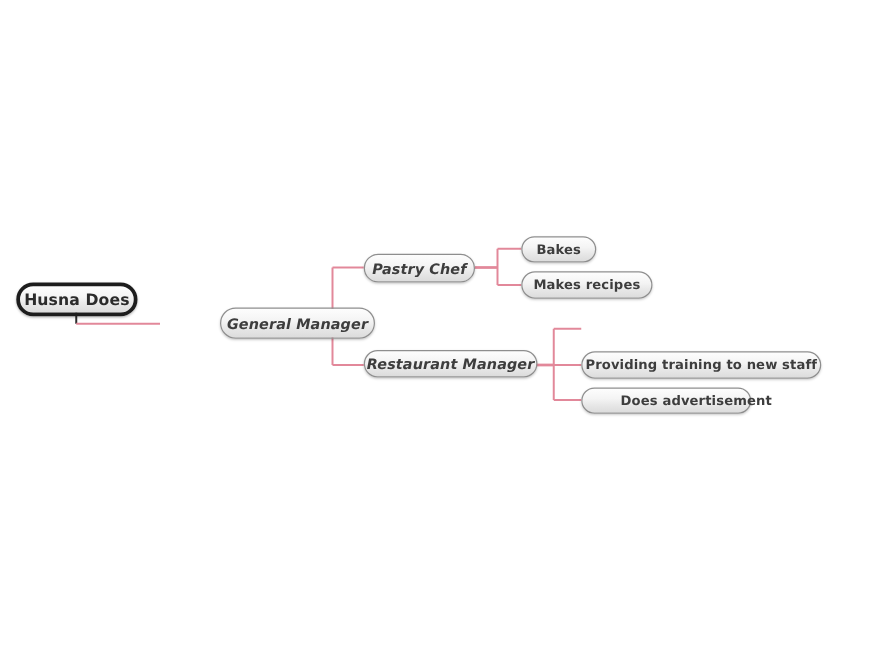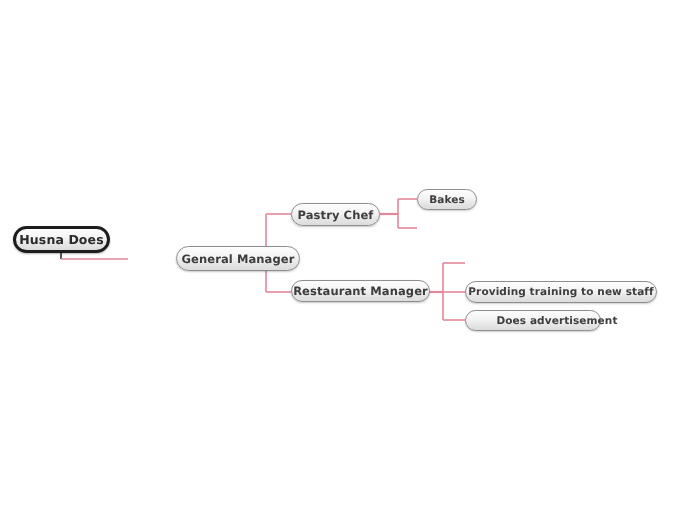--- a/index.html
+++ b/index.html
@@ -57,20 +57,21 @@
     color: #2b2b2b;
     box-shadow: 0 1px 2px rgba(0,0,0,0.30);
   }
 
   
   .node.topic {
     border: 1.6px solid #8e8e8e;
     font-size: 11.5px;
     color: #3d3d3d;
     box-shadow: 0 1px 2px rgba(0,0,0,0.22);
+    font-style: italic;
   }
 
   
   .node.leaf {
     border: 1.4px solid #8e8e8e;
     font-size: 10.5px;
     color: #3d3d3d;
     box-shadow: 0 1px 2px rgba(0,0,0,0.20);
   }
 
@@ -113,20 +114,23 @@
   <div class="node topic" style="left: 128px; top: 246px; width: 124px; height: 25px; margin-left: 48px;">
     <span class="node-label">General Manager</span>
   </div>
 
   <div class="node topic" style="left: 291px; top: 203px; width: 89px; height: 23px;">
     <span class="node-label">Pastry Chef</span>
   </div>
   <div class="node leaf" style="left: 417px; top: 189px; width: 60px; height: 21px;">
     <span class="node-label">Bakes</span>
   </div>
+  <div class="node leaf" style="left: 417px; top: 217px; width: 105px; height: 22px;">
+    <span class="node-label">Makes recipes</span>
+  </div>
 
   <div class="node topic" style="left: 291px; top: 280px; width: 139px; height: 22px; border-radius: 11px;">
     <span class="node-label">Restaurant Manager</span>
   </div>
   <div class="node leaf" style="left: 465px; top: 281px; width: 192px; height: 22px;">
     <span class="node-label">Providing training to new staff</span>
   </div>
   <div class="node leaf" style="left: 465px; top: 310px; width: 136px; height: 21px; padding-left: 48px;">
     <span class="node-label">Does advertisement</span>
   </div>

